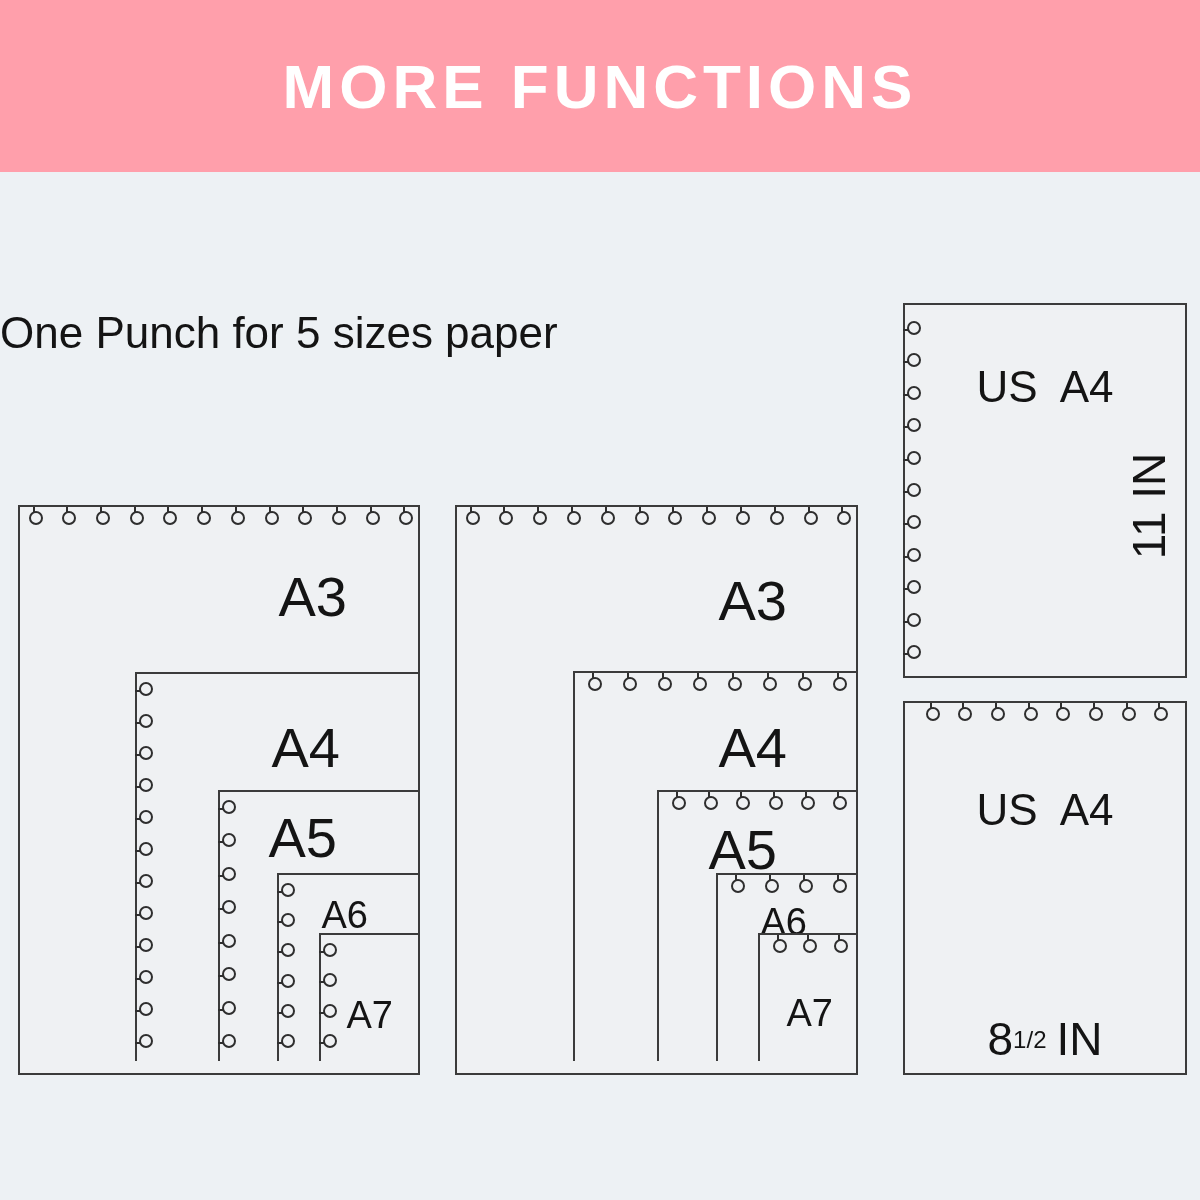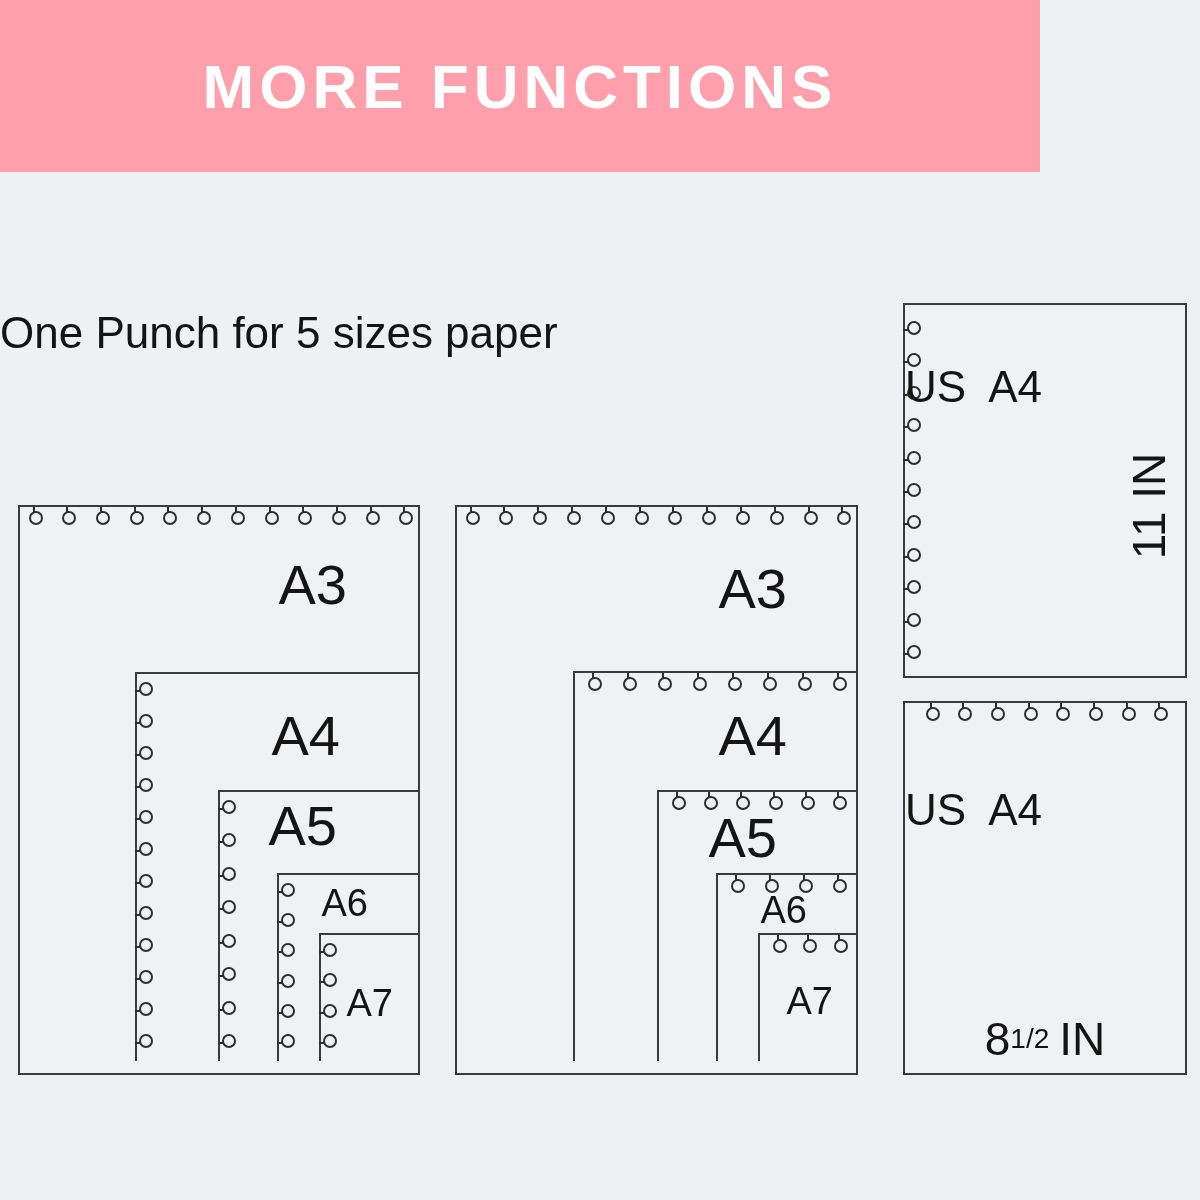--- a/index.html
+++ b/index.html
@@ -13,21 +13,21 @@
   }
   *{margin:0;padding:0;box-sizing:border-box;}
   html,body{width:1200px;height:1200px;overflow:hidden;}
   body{
     position:relative;
     background:var(--page-bg);
     font-family:"Liberation Sans",sans-serif;
     color:var(--text);
   }
   .banner{
-    position:absolute;left:0;top:0;width:1040px;height:172px;
+    position:absolute;left:0;top:0;width:1200px;height:172px;
     background:var(--banner-bg);
     display:flex;align-items:center;justify-content:center;
   }
   .banner-title{
     color:var(--banner-text);
     font-size:62px;font-weight:700;letter-spacing:5px;
     white-space:pre;
   }
   .heading{
     position:absolute;left:0;top:307px;width:840px;
@@ -40,38 +40,38 @@
     border:2px solid var(--line);
   }
   .sub{
     position:absolute;right:0;bottom:12px;
     border:none;
     border-top:2px solid var(--line);
     border-left:2px solid var(--line);
     background:transparent;
   }
   .sheet-label{
-    position:absolute;line-height:1;color:var(--text);white-space:pre;
+    position:absolute;line-height:1;color:var(--text);white-space:pre;margin-top:12px;
   }
   .lbl-lg{font-size:56px;}
   .lbl-sm{font-size:38px;text-align:right;}
   .us-label{
-    position:absolute;left:0;right:0;
+    position:absolute;left:0;right:0;text-align:center;
     font-size:44px;line-height:1;white-space:pre;
   }
   .v-label{
     position:absolute;left:188px;top:178px;width:112px;
     text-align:center;font-size:46px;line-height:1;white-space:pre;
     transform:rotate(-90deg);
   }
   .dim-label{
     position:absolute;left:0;right:0;text-align:center;
     font-size:46px;line-height:1;
   }
-  .dim-label .frac{font-size:28px;vertical-align:7px;}
+  .dim-label .frac{font-size:24px;vertical-align:7px;}
   .dim-label .unit{margin-left:10px;margin-top:6px;}
   
   .holes-top{
     position:absolute;left:8px;right:8px;top:0;
     display:flex;justify-content:space-between;
   }
   .holes-top.inset-12{left:12px;right:12px;}
   .holes-top.inset-20{left:20px;right:20px;}
   .holes-left{
     position:absolute;top:10px;bottom:10px;left:0;

